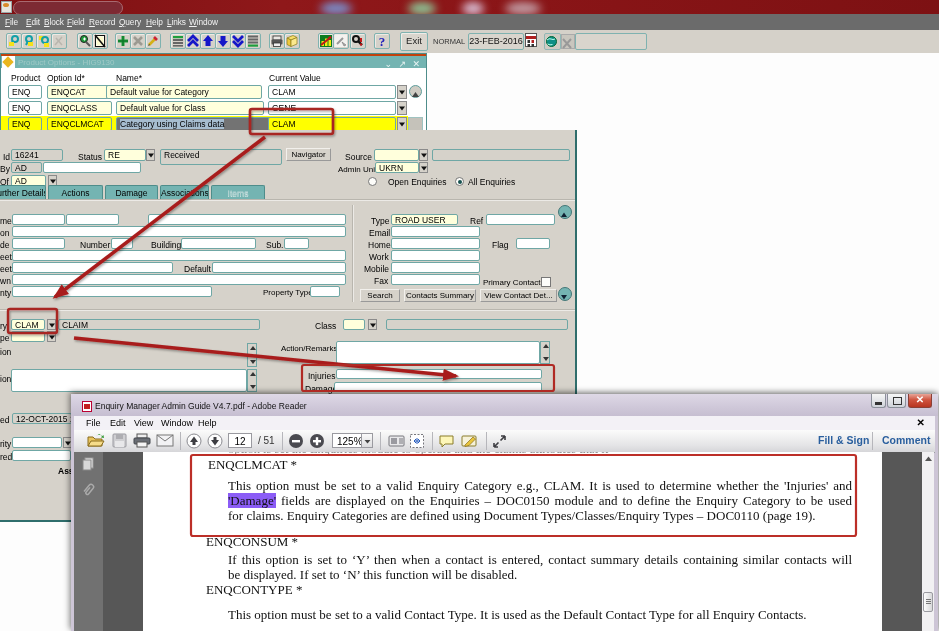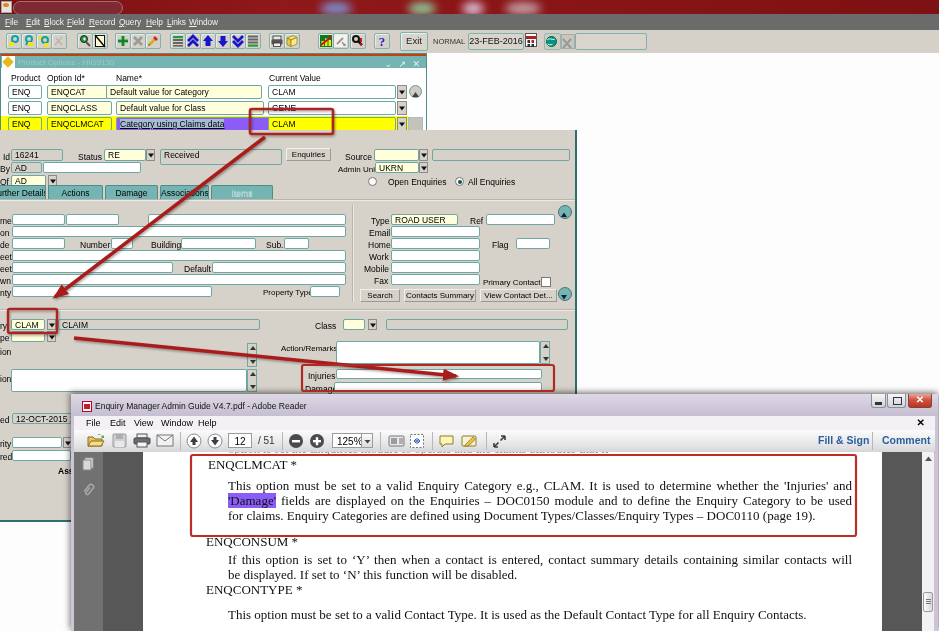--- a/index.html
+++ b/index.html
@@ -246,35 +246,35 @@
 
   <span class="f" style="left:7px;top:47px;width:34px;height:14px;line-height:12px;">ENQ</span>
   <span class="f cream" style="left:46px;top:47px;width:65px;height:14px;line-height:12px;">ENQCLASS</span>
   <span class="f cream" style="left:115px;top:47px;width:148px;height:14px;line-height:12px;">Default value for Class</span>
   <span class="f" style="left:267px;top:47px;width:128px;height:14px;line-height:12px;">GENE</span>
   <span class="dd" style="left:396px;top:47px;width:10px;height:14px;"></span>
 
   <span class="abs" style="left:0px;top:62px;width:407px;height:17px;background:#ffff00;"></span>
   <span class="f" style="left:7px;top:63px;width:34px;height:14px;line-height:12px;background:#ffff00;">ENQ</span>
   <span class="f" style="left:46px;top:63px;width:65px;height:14px;line-height:12px;background:#ffff00;">ENQCLMCAT</span>
-  <span class="f" style="left:115px;top:63px;width:168px;height:14px;line-height:12px;background:#8b5cf6;text-decoration:underline;"><span style="background:#a6bdd0;">Category using Claims data</span></span>
+  <span class="f" style="left:115px;top:63px;width:168px;height:14px;line-height:12px;background:#737373;"><span style="background:#a6bdd0;">Category using Claims data</span></span>
   <span class="f" style="left:267px;top:63px;width:128px;height:14px;line-height:12px;background:#ffff00;">CLAM</span>
   <span class="dd" style="left:396px;top:63px;width:10px;height:14px;"></span>
   <span class="abs" style="left:407px;top:63px;width:13px;height:13px;background:#c5c2ba;border:1px solid #9fc3c1;"></span>
 </div>
 
 <div class="owin" id="ao" style="left:0;top:130px;width:577px;height:392px;border-right:2px solid #2f6e6c;border-bottom:2px solid #2f6e6c;box-sizing:border-box;">
 
   <span class="lb" style="left:3px;top:22px;">Id</span>
   <span class="f ro" style="left:11px;top:19px;width:52px;height:12px;">16241</span>
   <span class="lb" style="left:78px;top:22px;">Status</span>
   <span class="f cream" style="left:104px;top:19px;width:42px;height:12px;">RE</span>
   <span class="dd" style="left:146px;top:19px;width:9px;height:12px;"></span>
   <span class="f ro" style="left:160px;top:19px;width:122px;height:16px;">Received</span>
-  <span class="btn" style="left:286px;top:18px;width:45px;height:13px;line-height:12px;">Enquiries</span>
+  <span class="btn" style="left:286px;top:18px;width:45px;height:13px;line-height:12px;">Navigator</span>
   <span class="lb" style="left:345px;top:22px;">Source</span>
   <span class="f cream" style="left:374px;top:19px;width:45px;height:12px;"></span>
   <span class="dd" style="left:419px;top:19px;width:9px;height:12px;"></span>
   <span class="f ro" style="left:432px;top:19px;width:138px;height:12px;"></span>
 
   <span class="lb" style="left:0px;top:34px;">By</span>
   <span class="f ro" style="left:11px;top:32px;width:31px;height:11px;">AD</span>
   <span class="f" style="left:43px;top:32px;width:98px;height:11px;"></span>
   <span class="lb" style="left:0px;top:47px;">Of</span>
   <span class="f cream" style="left:11px;top:45px;width:35px;height:12px;">AD</span>
@@ -286,21 +286,21 @@
   <span class="lb" style="left:388px;top:47px;">Open Enquiries</span>
   <span class="abs" style="left:455px;top:47px;width:7px;height:7px;border:1px solid #777;border-radius:50%;background:#fdfdfa;">
       <span class="abs" style="left:1.5px;top:1.5px;width:4px;height:4px;border-radius:50%;background:#15514f;"></span>
     </span>
   <span class="lb" style="left:468px;top:47px;">All Enquiries</span>
 
   <span class="tab" style="left:-9px;width:55px;">Further Details</span>
   <span class="tab" style="left:48px;width:55px;">Actions</span>
   <span class="tab" style="left:105px;width:53px;">Damage</span>
   <span class="tab" style="left:160px;width:49px;">Associations</span>
-  <span class="tab" style="left:211px;width:62px;color:#a9cecd;text-shadow:0 1px 0 #d9e8e7;">Items</span>
+  <span class="tab" style="left:211px;width:54px;color:#a9cecd;text-shadow:0 1px 0 #d9e8e7;">Items</span>
   <span class="abs" style="left:0;top:69px;width:575px;height:1px;background:#eceae6;border-top:1px solid #b9b6ae;"></span>
 
   <span class="lb" style="left:0px;top:86px;">me</span>
   <span class="f" style="left:12px;top:84px;width:53px;height:11px;"></span>
   <span class="f" style="left:66px;top:84px;width:53px;height:11px;"></span>
   <span class="f" style="left:148px;top:84px;width:198px;height:11px;"></span>
   <span class="lb" style="left:0px;top:98px;">on</span>
   <span class="f" style="left:12px;top:96px;width:334px;height:11px;"></span>
   <span class="lb" style="left:0px;top:110px;">de</span>
   <span class="f" style="left:12px;top:108px;width:53px;height:11px;"></span>

